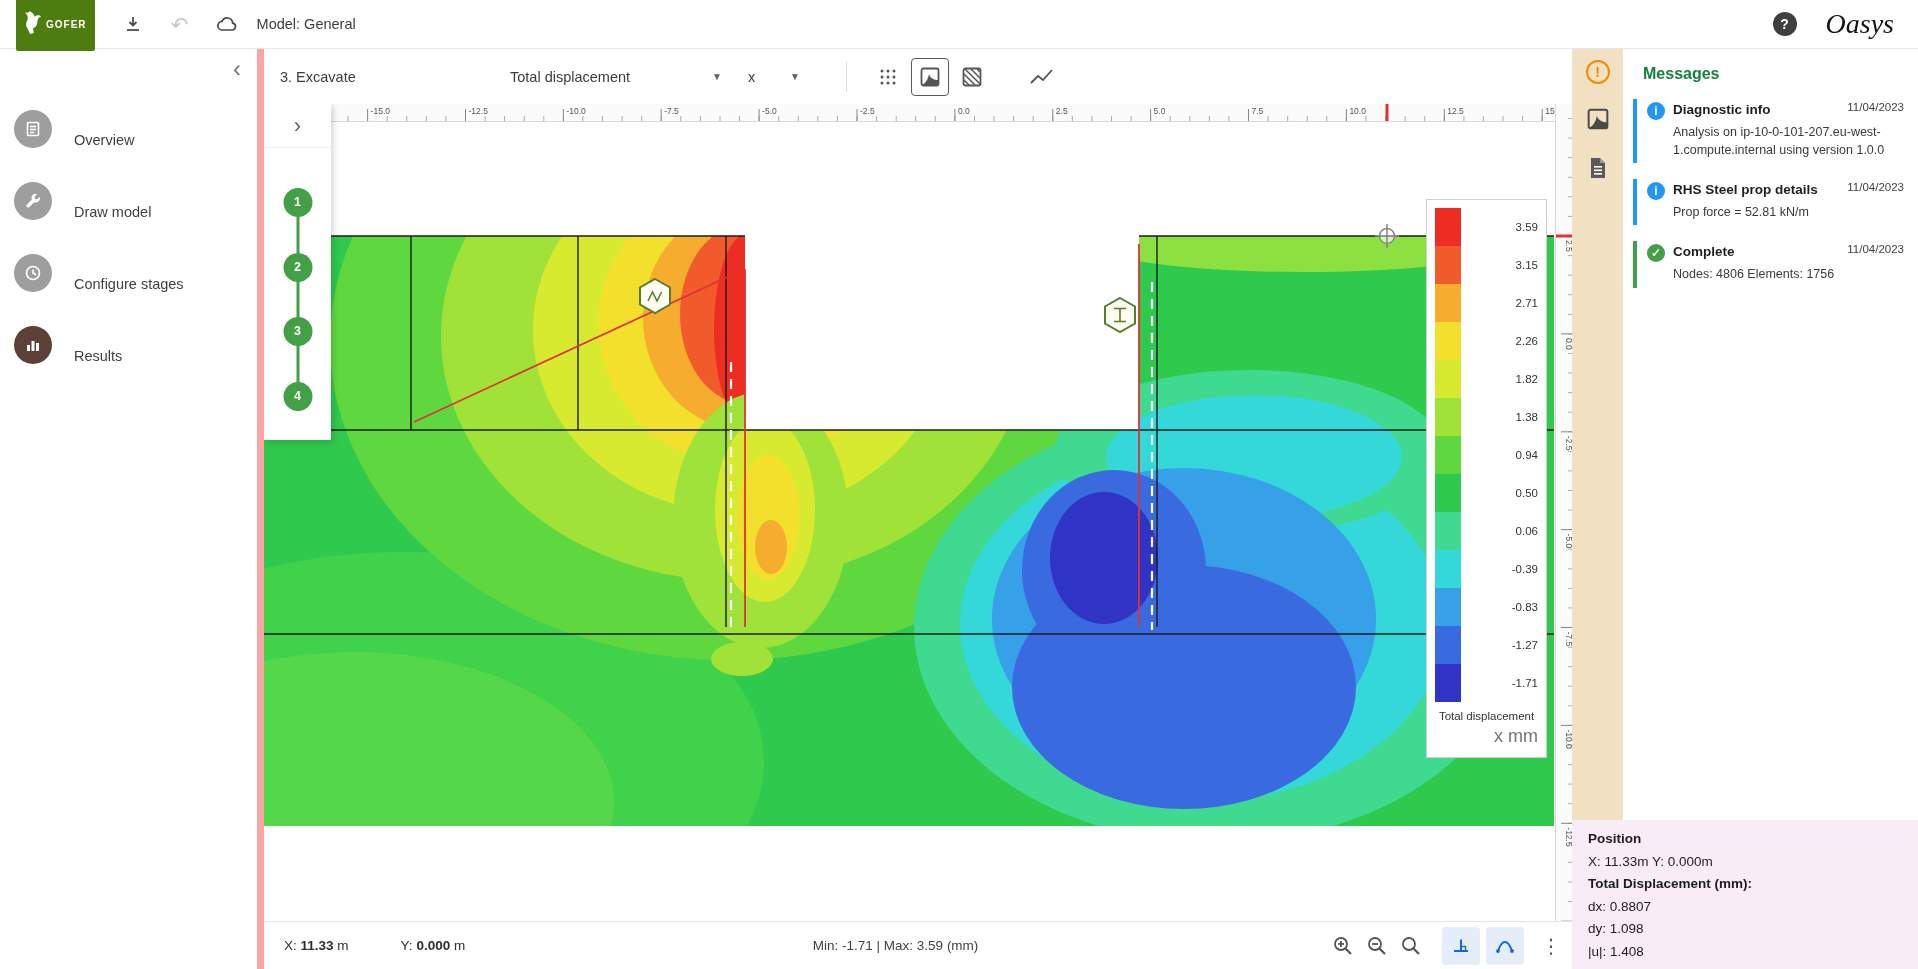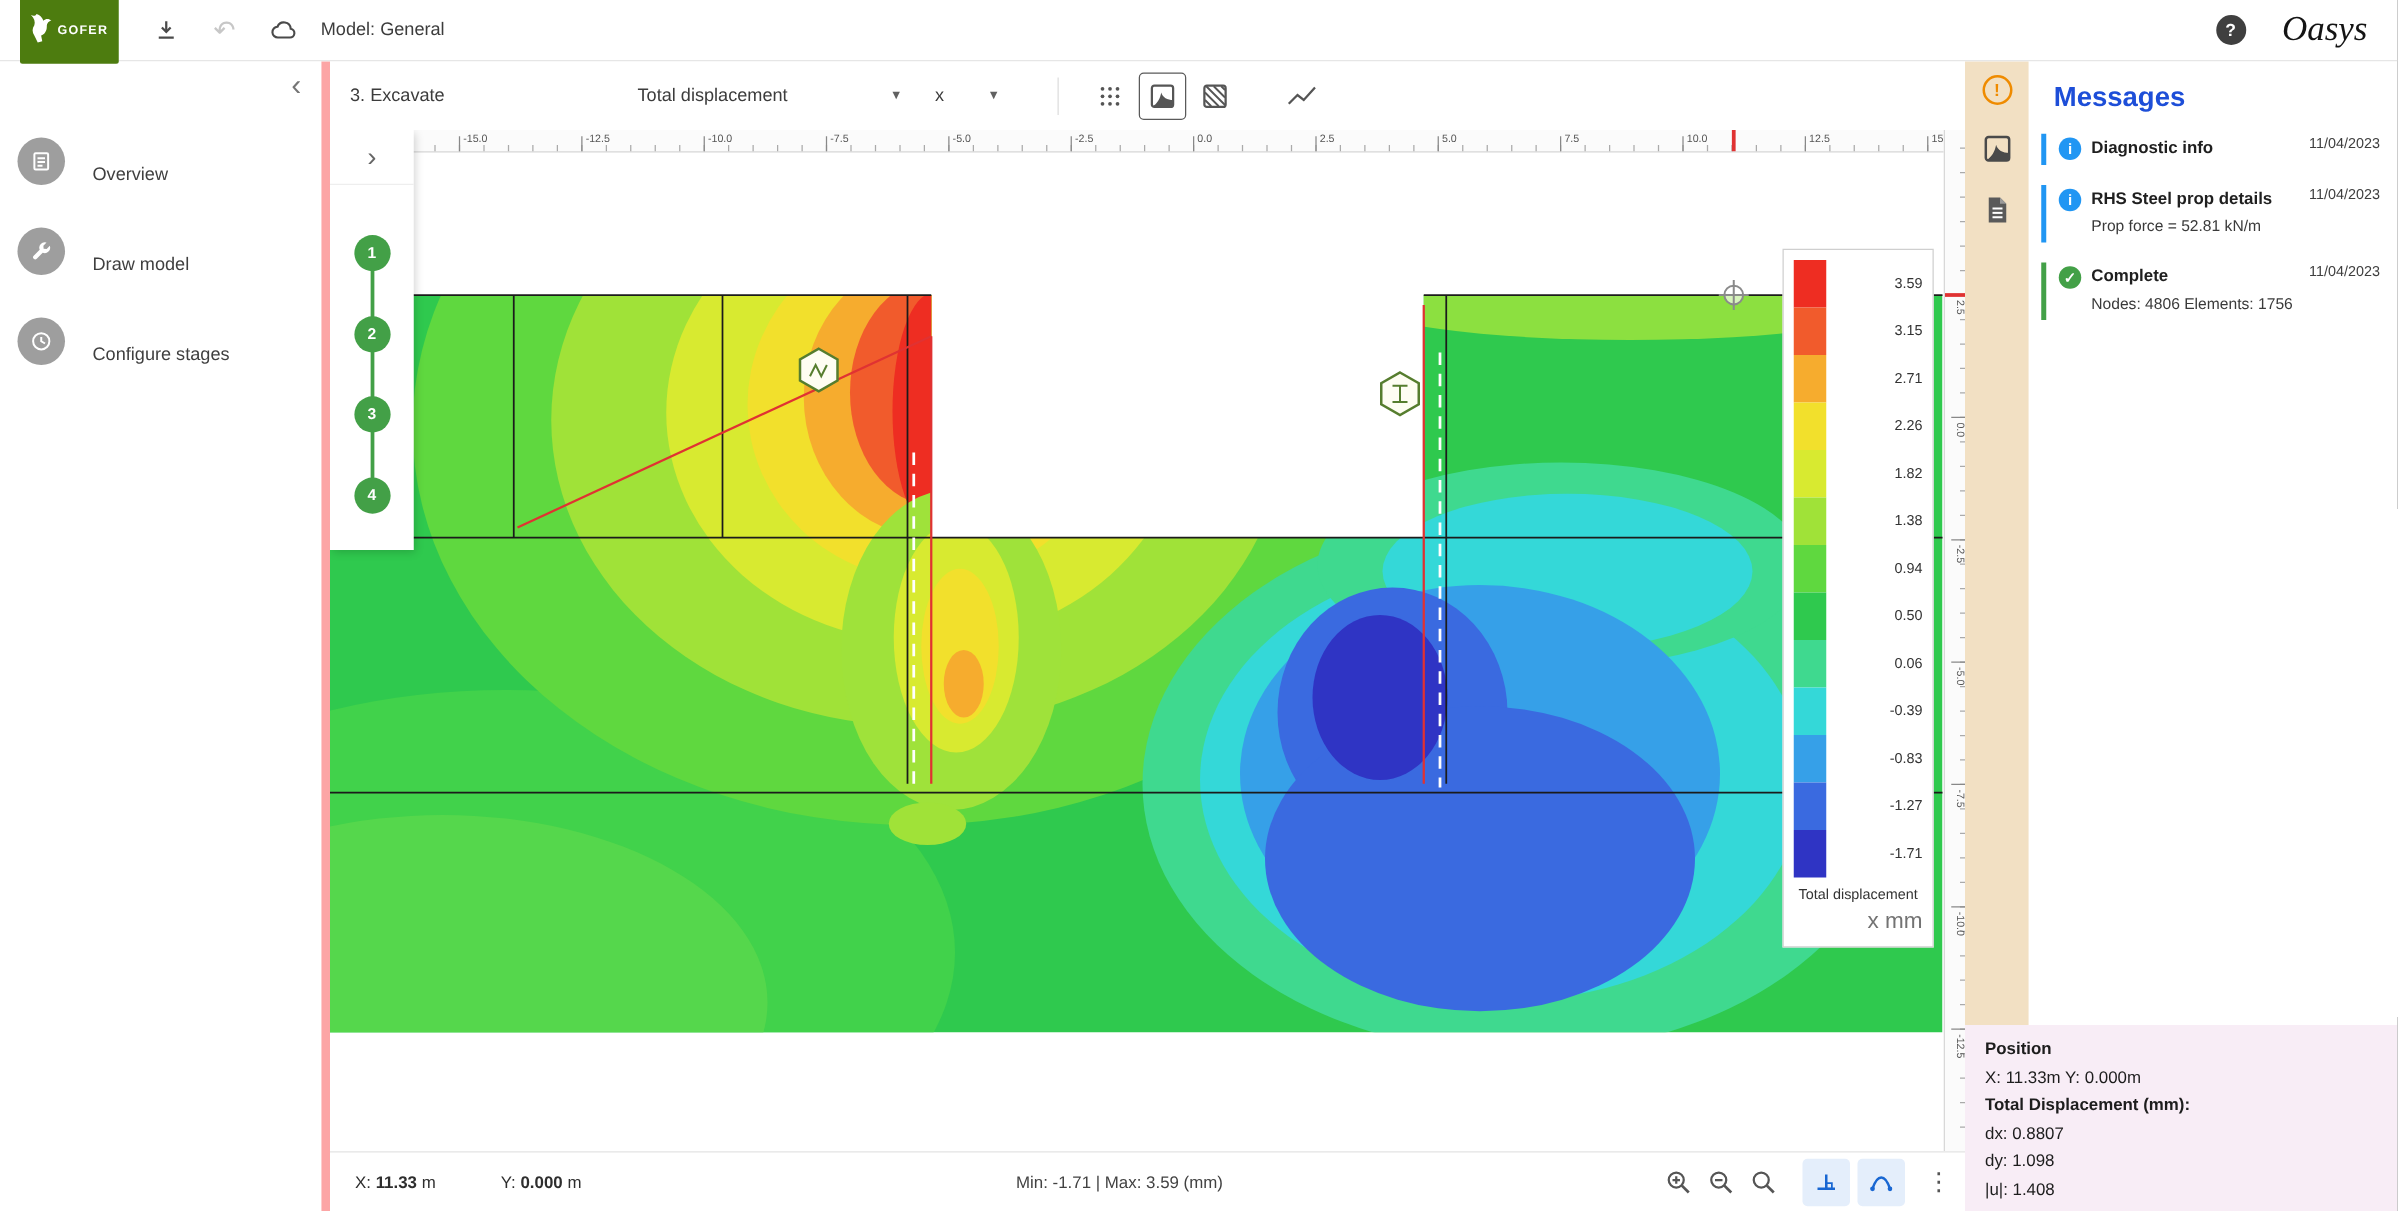--- a/index.html
+++ b/index.html
@@ -84,21 +84,21 @@
              align-items:center;justify-content:center;margin:0 3px;}
   .sb-dots{font-size:20px;color:#555;margin:0 18px 0 14px;}
 
   
   .rail{position:absolute;top:49px;left:1572px;width:51px;height:771px;background:#f2e0c3;
         display:flex;flex-direction:column;align-items:center;padding-top:11px;gap:24px;z-index:30;}
   .warn-circle{width:24px;height:24px;border-radius:50%;border:2.5px solid #ef8b00;color:#ef8b00;
                font-weight:bold;font-size:14px;display:flex;align-items:center;justify-content:center;}
   .messages{position:absolute;top:49px;left:1623px;width:295px;height:771px;background:#fff;
             padding:14px 10px 0 10px;z-index:30;}
-  .messages h2{font-size:22px;font-weight:600;color:#1d4ed8;margin:2px 0 16px 10px;}
+  .messages h2{font-size:16px;font-weight:600;color:#15803d;margin:2px 0 16px 10px;}
   .msg{border-left:4px solid #2196f3;padding:2px 4px 4px 10px;margin-bottom:16px;}
   .msg-head{display:flex;align-items:flex-start;gap:8px;}
   .msg-ico{width:18px;height:18px;border-radius:50%;color:#fff;font-size:12px;display:flex;
            align-items:center;justify-content:center;flex:none;margin-top:1px;font-weight:bold;}
   .msg-title{font-size:13.5px;font-weight:bold;color:#1f1f1f;flex:1;line-height:1.3;}
   .msg-date{font-size:11.5px;color:#3f3f3f;white-space:nowrap;}
   .msg-body{font-size:12.5px;color:#3a3a3a;margin-left:26px;margin-top:3px;line-height:1.45;max-width:232px;}
 
   .pospanel{position:absolute;top:820px;left:1572px;width:346px;height:149px;background:#f8edf6;
             padding:8px 0 0 16px;font-size:13.5px;color:#1d1d1d;line-height:1.67;z-index:35;}
@@ -167,20 +167,30 @@
     <div class="nav-item" style="top:185px">
       <span class="nav-circle">
         <svg width="18" height="18" viewBox="0 0 18 18">
             <circle cx="9" cy="9" r="6.5" fill="none" stroke="#fff" stroke-width="1.6"></circle>
             <path d="M9,5.5 V9 L12,10.8" stroke="#fff" stroke-width="1.6" fill="none"></path>
           </svg>
       </span>
       <span class="nav-label">Configure stages</span>
     </div>
 
+    <div class="nav-item" style="top:257px">
+      <span class="nav-circle active">
+        <svg width="18" height="18" viewBox="0 0 18 18" fill="#fff">
+            <rect x="3" y="9" width="3" height="6"></rect>
+            <rect x="7.5" y="5" width="3" height="10"></rect>
+            <rect x="12" y="7" width="3" height="8"></rect>
+          </svg>
+      </span>
+      <span class="nav-label">Results</span>
+    </div>
   </nav>
 
   <main class="canvas">
 
     <div class="toolbar">
       <span class="stage-label">3. Excavate</span>
       <div class="select" style="width:212px">
         <span>Total displacement</span>
         <span class="caret">▼</span>
       </div>
@@ -593,20 +603,21 @@
 
   <aside class="messages">
     <h2>Messages</h2>
     <div id="msg-list">
         <div class="msg" style="border-color: rgb(33, 150, 243);">
           <div class="msg-head">
             <div class="msg-ico" style="background:#2196f3">i</div>
             <div class="msg-title">Diagnostic info</div>
             <div class="msg-date">11/04/2023</div>
           </div>
+          <div class="msg-body">Analysis on ip-10-0-101-207.eu-west-1.compute.internal using version 1.0.0</div>
         </div>
         <div class="msg" style="border-color: rgb(33, 150, 243);">
           <div class="msg-head">
             <div class="msg-ico" style="background:#2196f3">i</div>
             <div class="msg-title">RHS Steel prop details</div>
             <div class="msg-date">11/04/2023</div>
           </div>
           <div class="msg-body">Prop force = 52.81 kN/m</div>
         </div>
         <div class="msg" style="border-color: rgb(67, 160, 71);">

